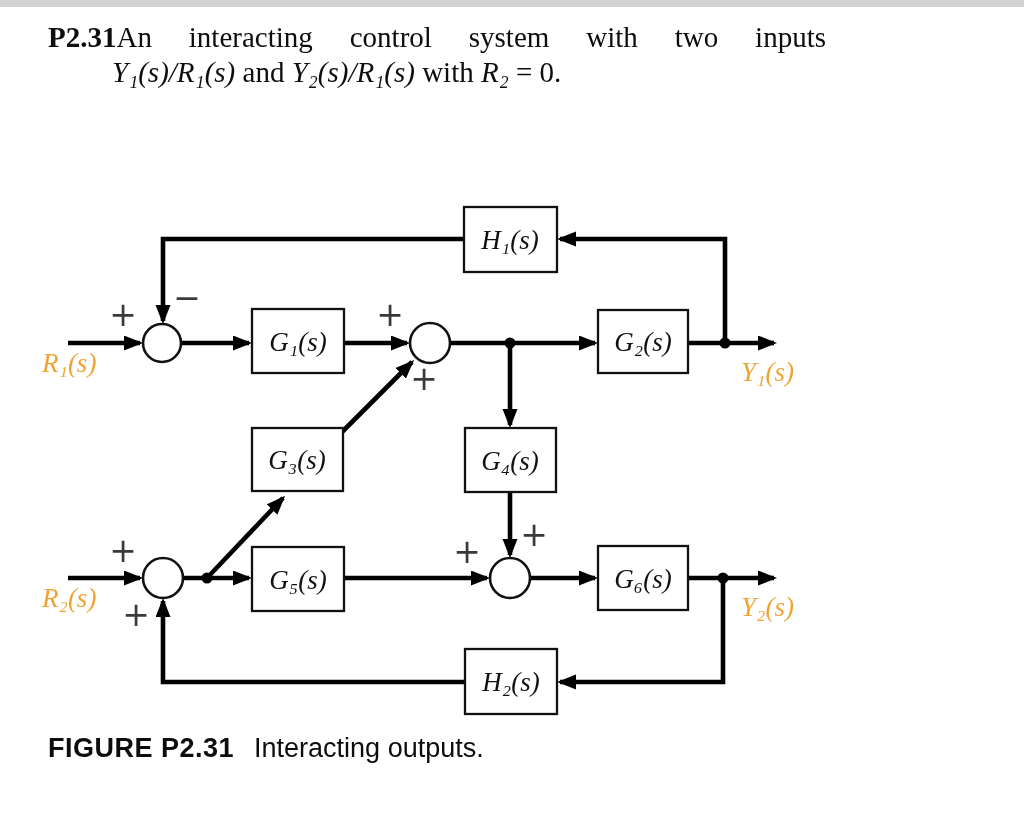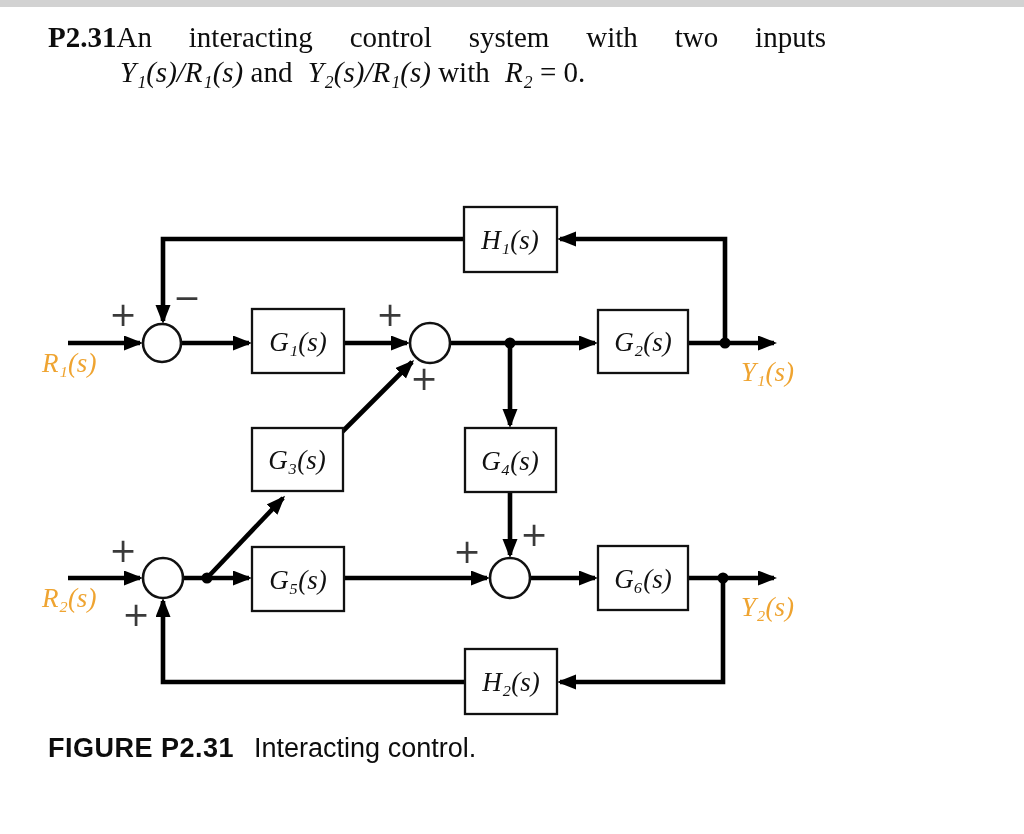--- a/index.html
+++ b/index.html
@@ -13,21 +13,21 @@
   }
   
   .statement{
     position:absolute;left:48px;top:20px;width:778px;
     font-size:29px;line-height:35px;color:#0d0d0d;
   }
   .stmt-line{text-align:justify;text-align-last:justify;}
   .stmt-line.indent{padding-left:64px;}
   .stmt-line.last{text-align:left;text-align-last:left;}
   .prob-num{font-weight:bold;}
-  .math{font-style:italic;margin-left:8px;}
+  .math{font-style:italic;}
   
   svg{position:absolute;left:0;top:0;}
   .blk{fill:#ffffff;stroke:#111111;stroke-width:2.3px;}
   .sum{fill:#ffffff;stroke:#111111;stroke-width:2.6px;}
   .wire{fill:none;stroke:#000000;stroke-width:4.6px;}
   .dot{fill:#000000;stroke:none;}
   .blk-label{
     font-family:"Liberation Serif","DejaVu Serif",serif;
     font-style:italic;font-size:27px;fill:#111111;text-anchor:middle;
   }
@@ -121,14 +121,14 @@
   <text class="sign" x="390" y="326">+</text>
   <text class="sign" x="424" y="390">+</text>
   <text class="sign" x="467" y="563">+</text>
   <text class="sign" x="534" y="546">+</text>
   <text class="sign" x="123" y="562">+</text>
   <text class="sign" x="136" y="626">+</text>
 </svg>
 
 <div class="caption">
   <span class="fig-label">FIGURE P2.31</span>
-  <span class="fig-text">Interacting control.</span>
+  <span class="fig-text">Interacting outputs.</span>
 </div>
 
 </body></html>

